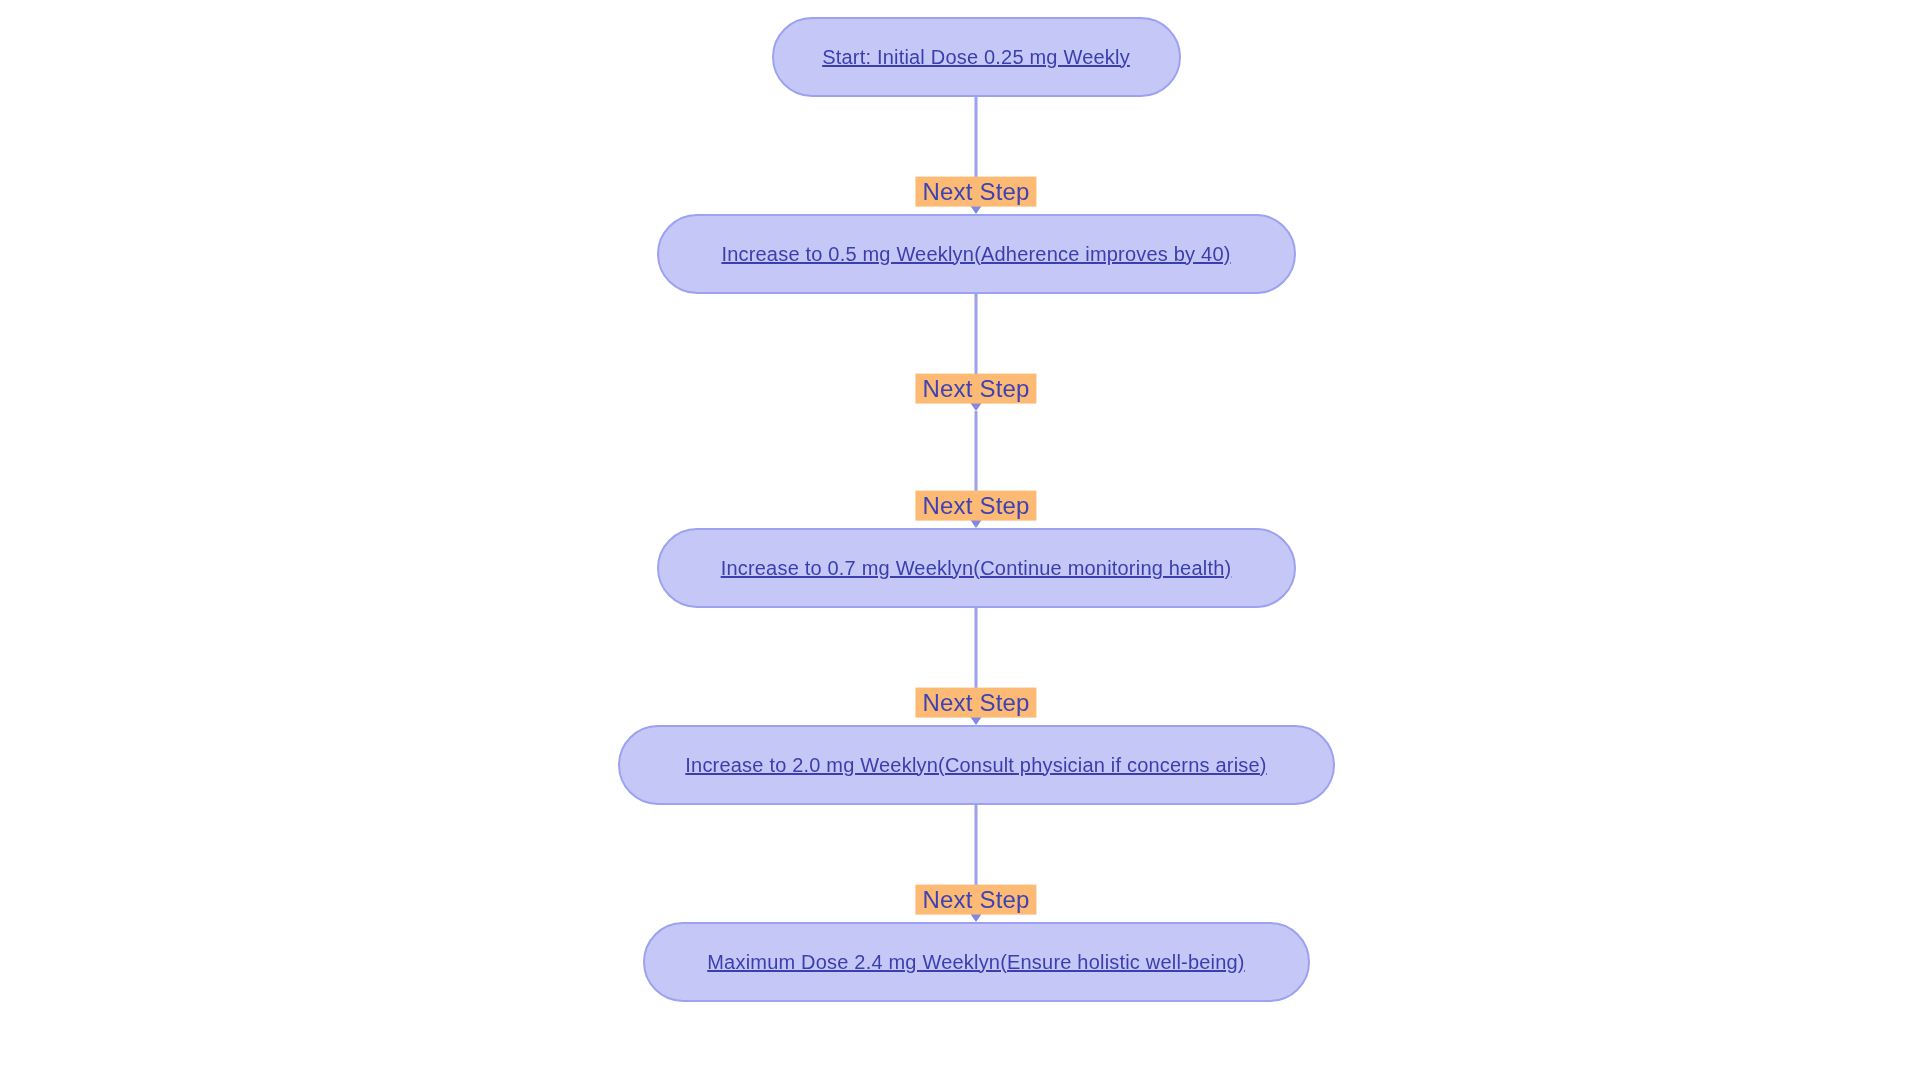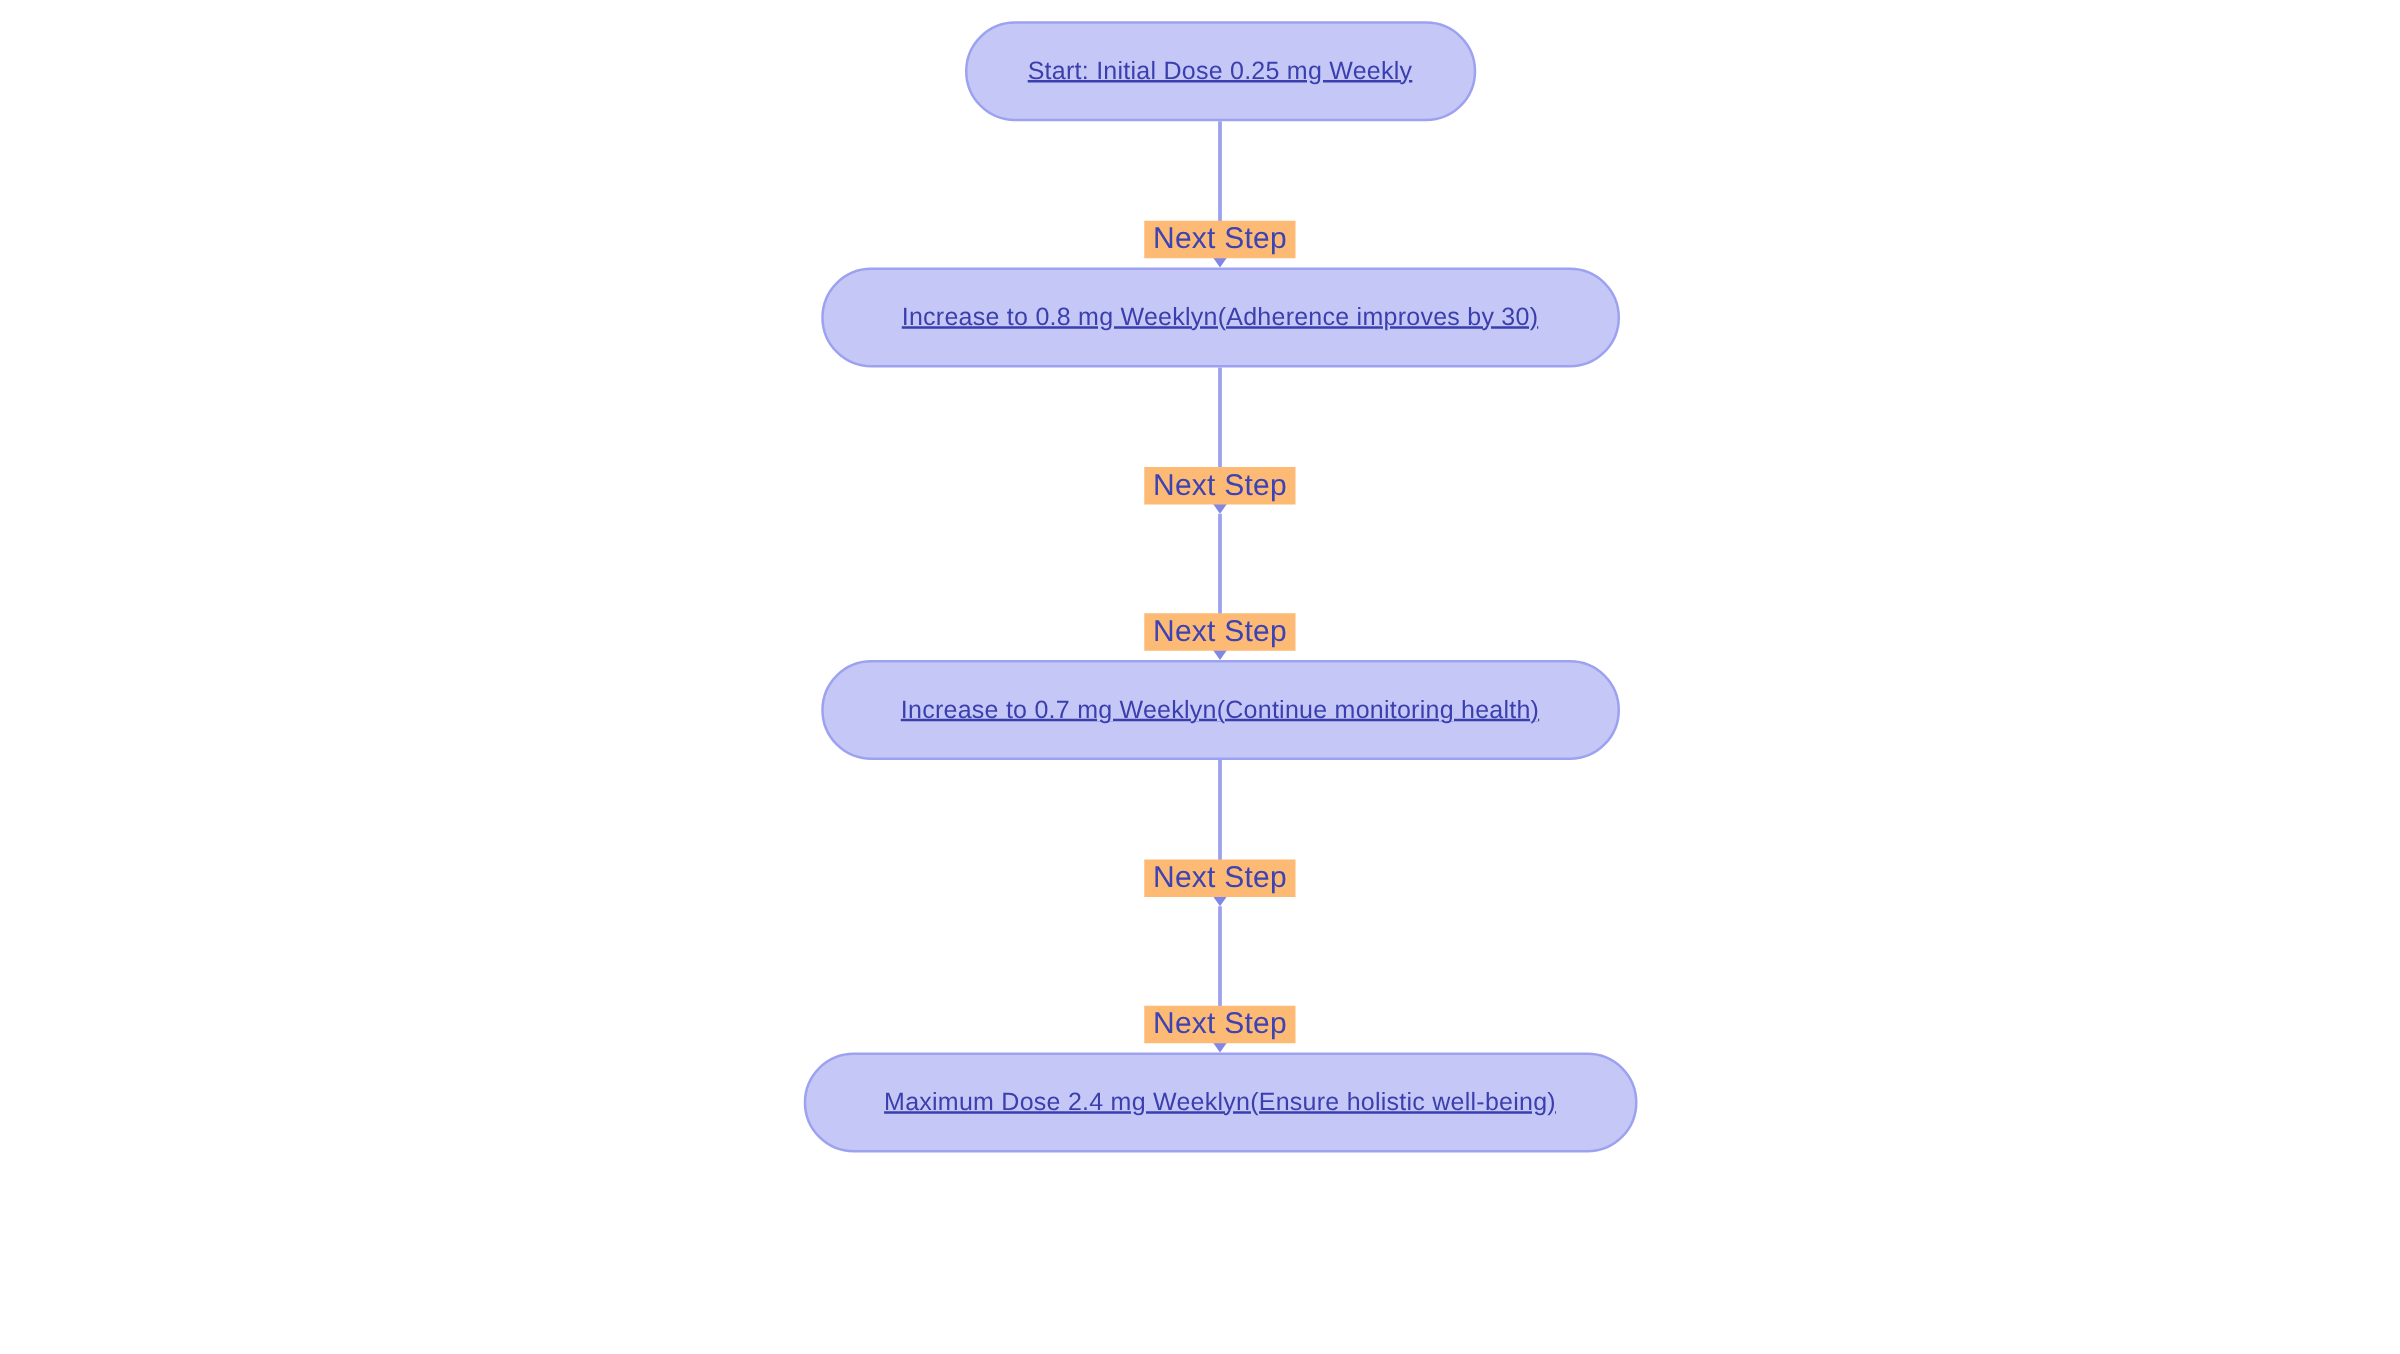--- a/index.html
+++ b/index.html
@@ -93,21 +93,21 @@
   <div class="flow">
 
     <div class="node n0">Start: Initial Dose 0.25 mg Weekly</div>
 
     <div class="connector">
       <div class="arrow-line"></div>
       <div class="arrowhead"></div>
       <span class="edge-label">Next Step</span>
     </div>
 
-    <div class="node n1">Increase to 0.8 mg Weeklyn(Adherence improves by 30)</div>
+    <div class="node n1">Increase to 0.5 mg Weeklyn(Adherence improves by 40)</div>
 
     <div class="connector">
       <div class="arrow-line"></div>
       <div class="arrowhead"></div>
       <span class="edge-label">Next Step</span>
     </div>
 
 
     <div class="connector">
       <div class="arrow-line"></div>
@@ -116,20 +116,21 @@
     </div>
 
     <div class="node n3">Increase to 0.7 mg Weeklyn(Continue monitoring health)</div>
 
     <div class="connector">
       <div class="arrow-line"></div>
       <div class="arrowhead"></div>
       <span class="edge-label">Next Step</span>
     </div>
 
+    <div class="node n4">Increase to 2.0 mg Weeklyn(Consult physician if concerns arise)</div>
 
     <div class="connector">
       <div class="arrow-line"></div>
       <div class="arrowhead"></div>
       <span class="edge-label">Next Step</span>
     </div>
 
     <div class="node n5">Maximum Dose 2.4 mg Weeklyn(Ensure holistic well-being)</div>
 
   </div>

